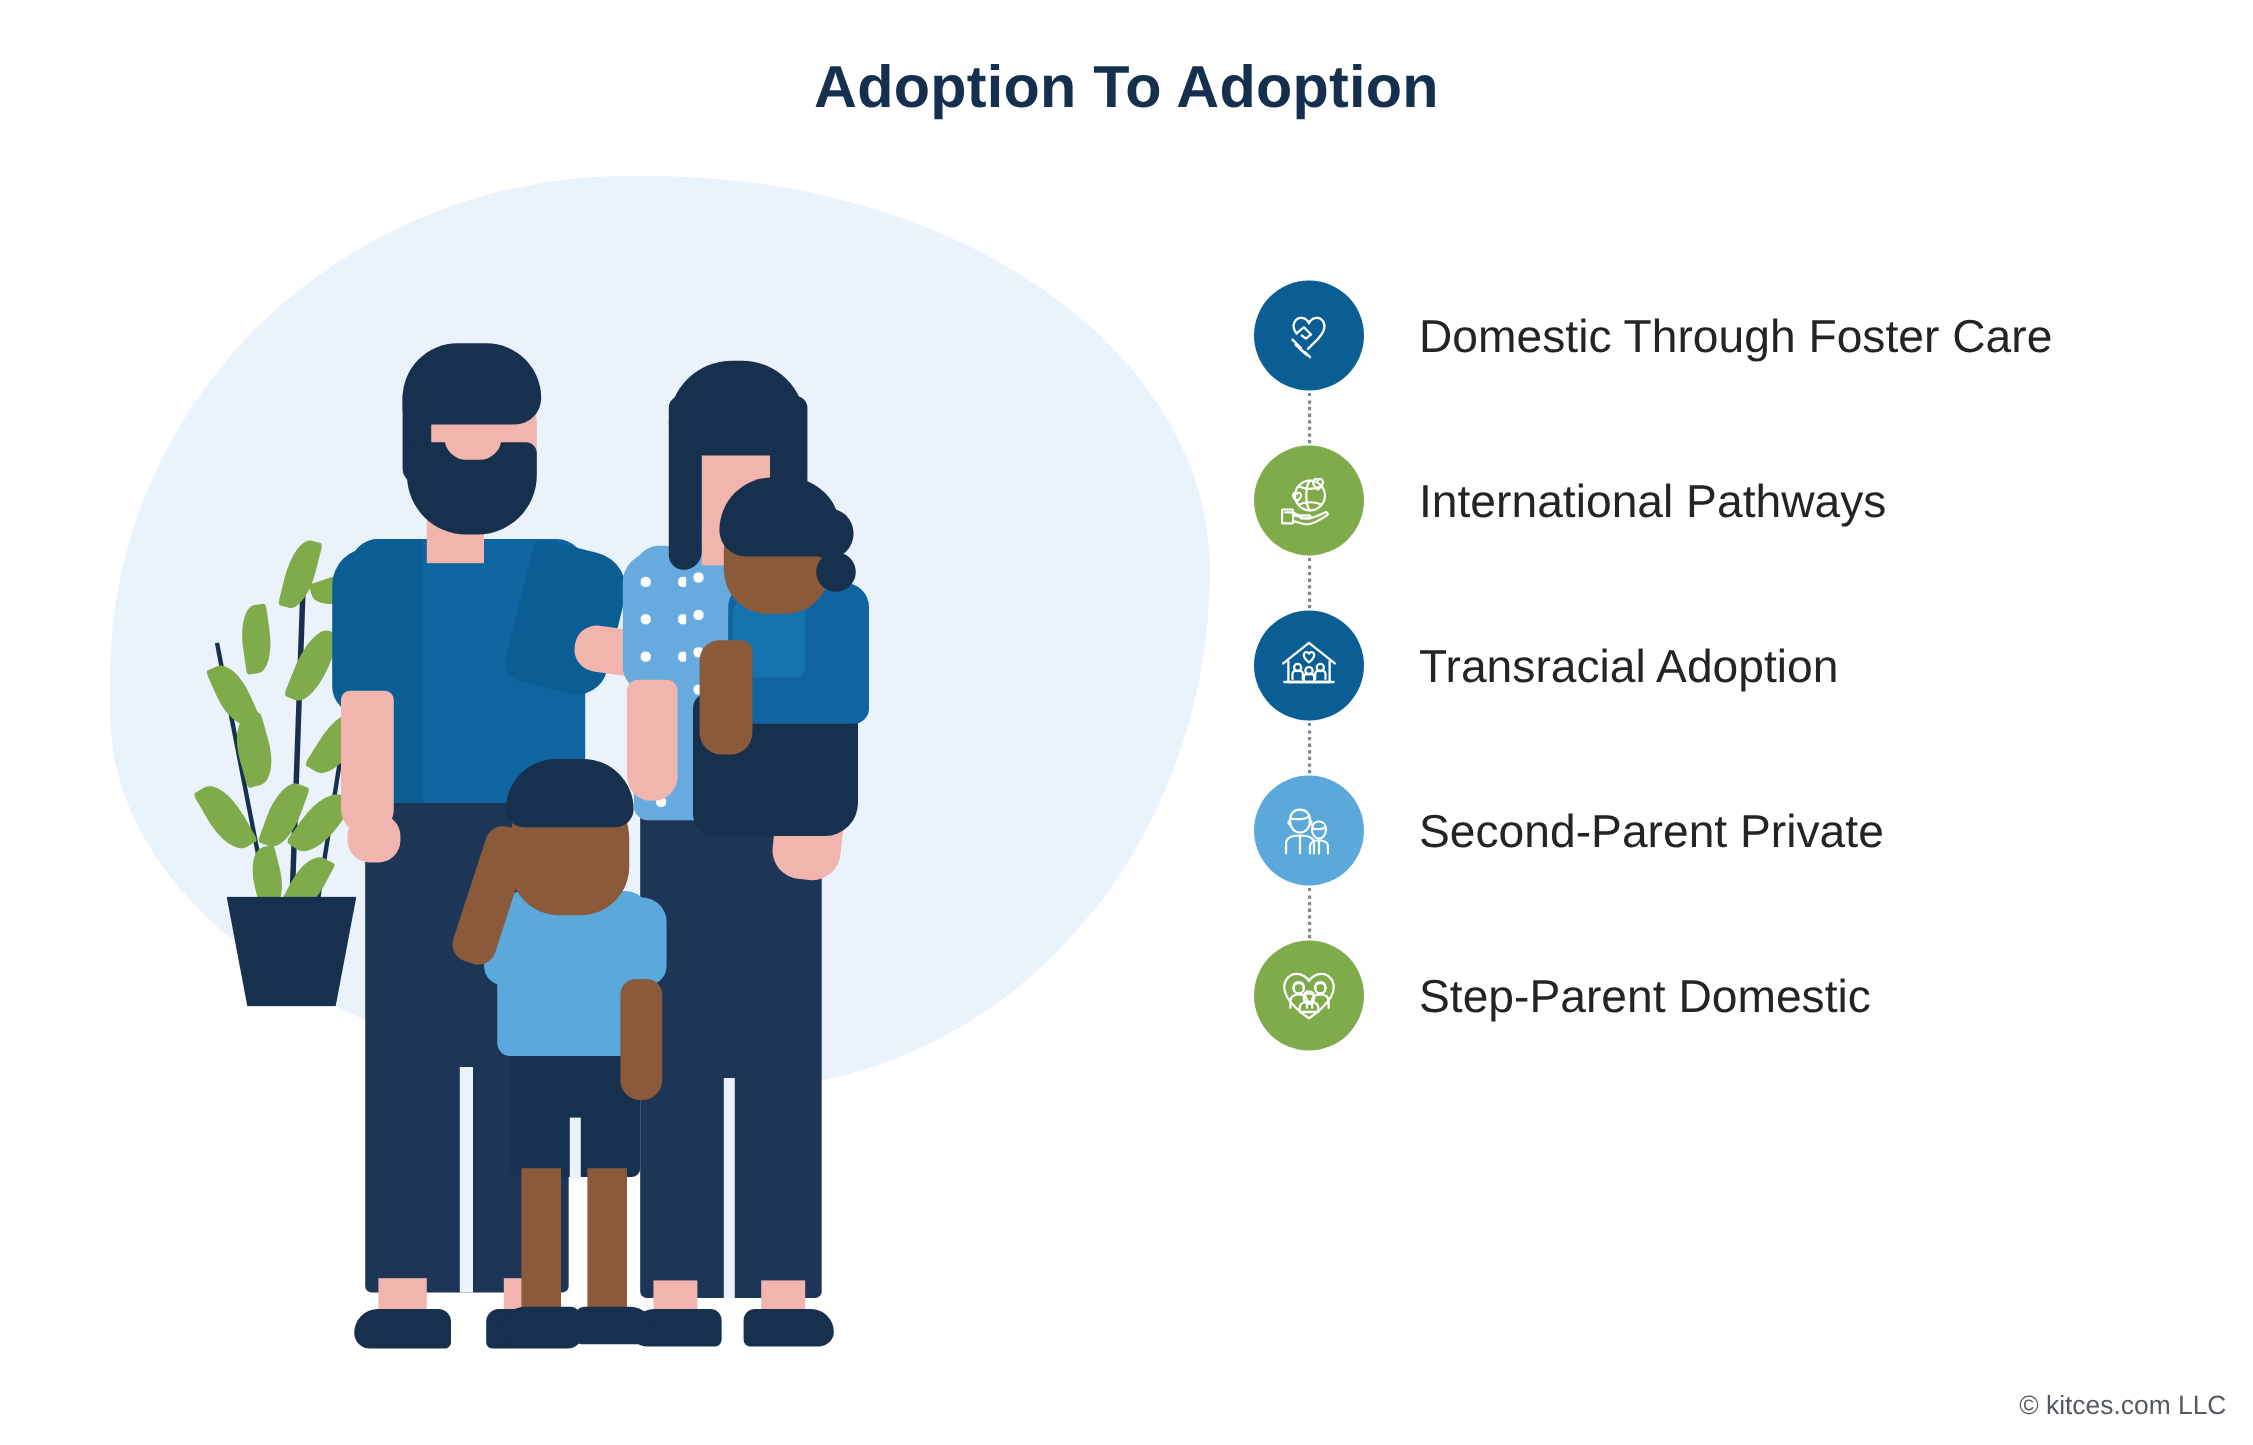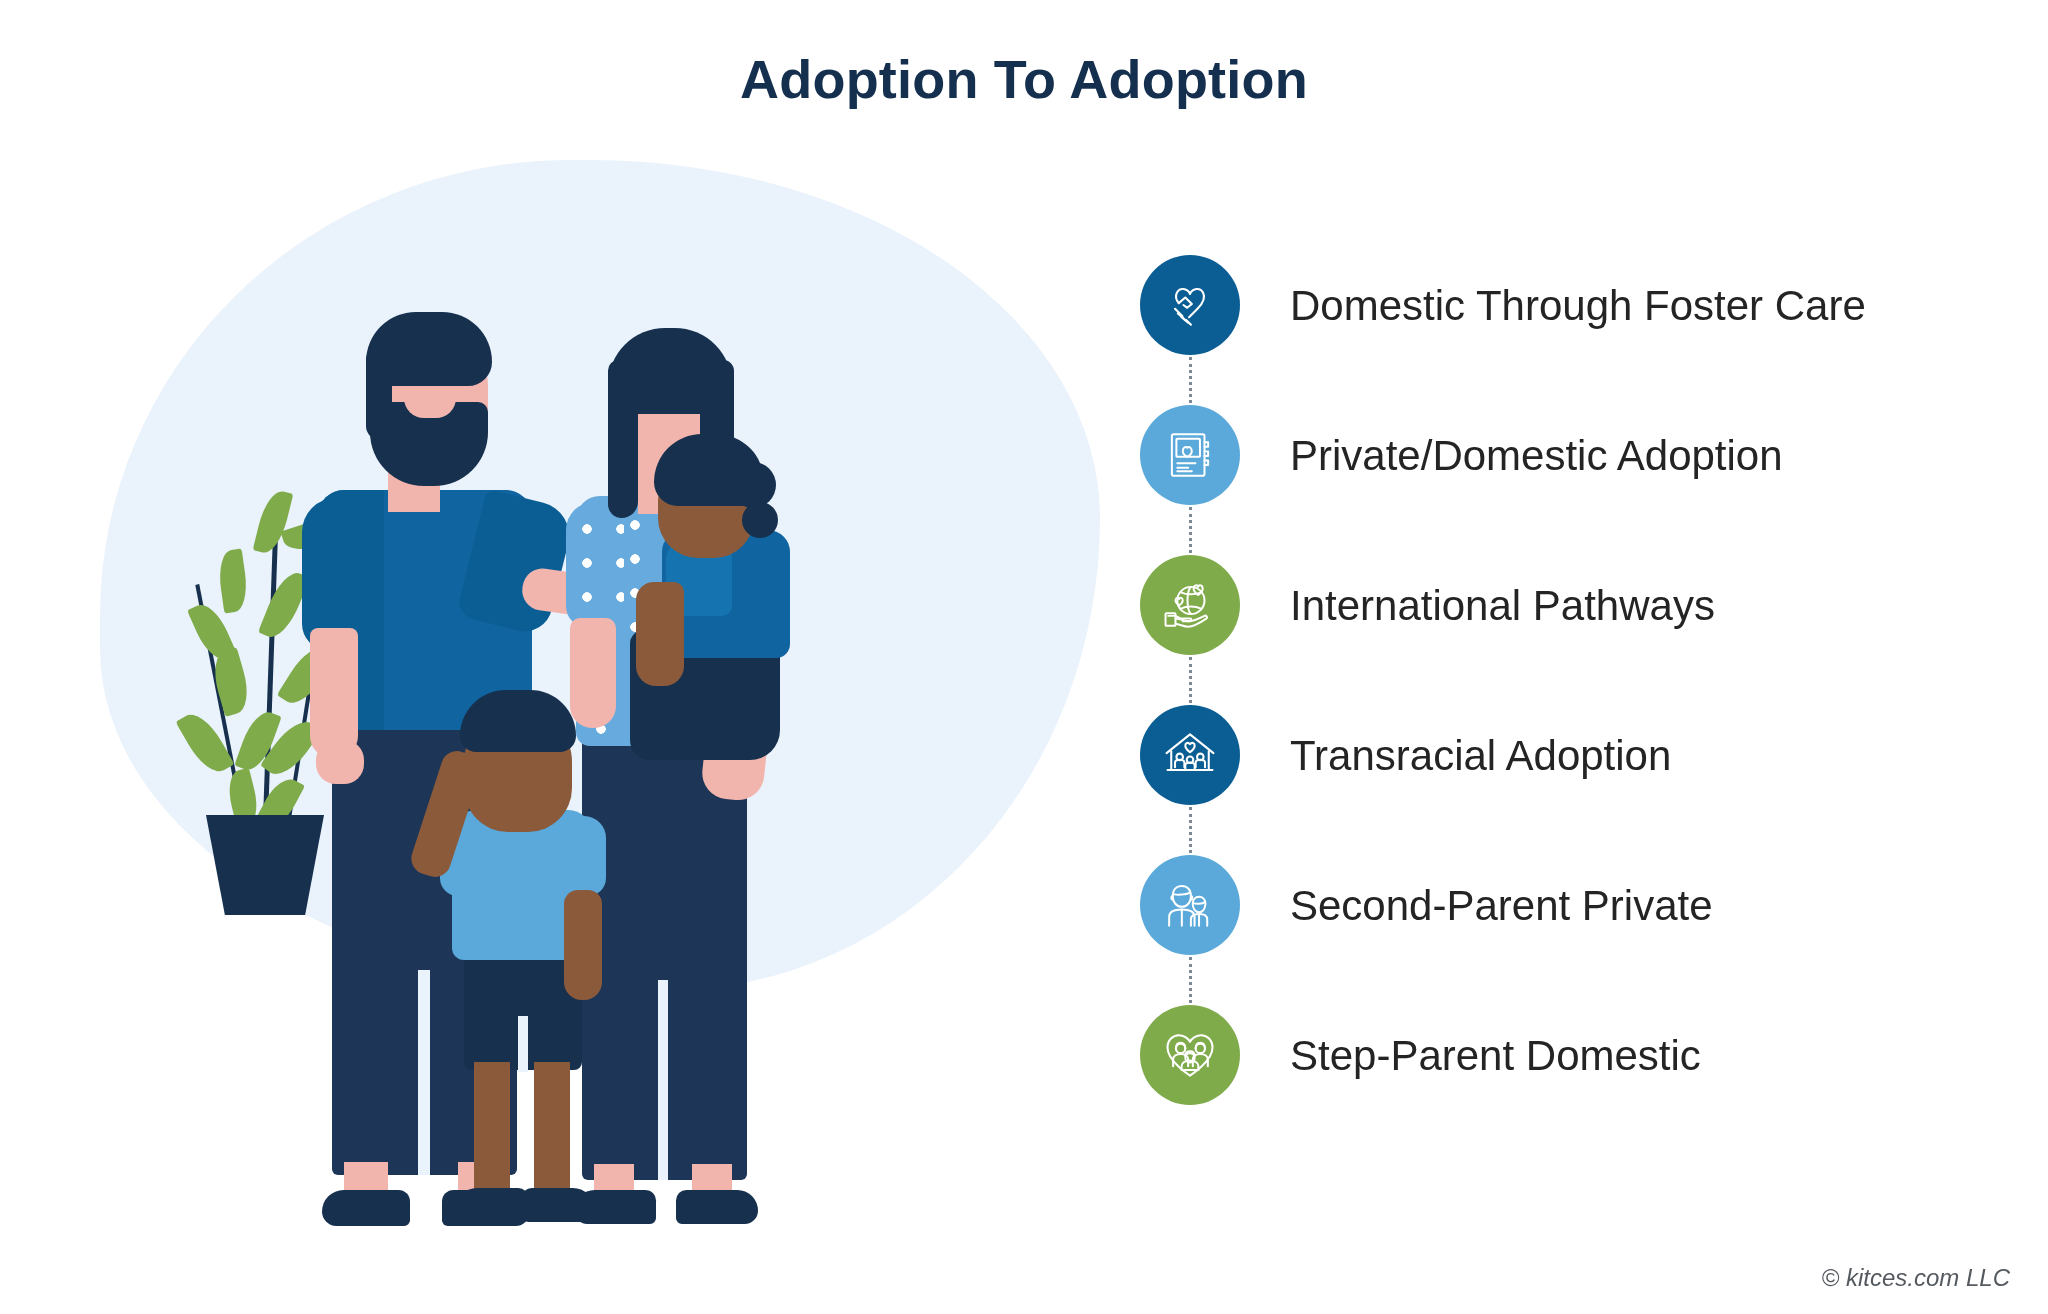--- a/index.html
+++ b/index.html
@@ -108,25 +108,24 @@
     top: 28px;
     font-size: 42px;
     color: #242424;
     white-space: nowrap;
     line-height: 46px;
   }
 
   
   #footer {
     position: absolute;
-    right: 38px;
+    right: 24px;
     bottom: 22px;
     font-size: 24px;
     color: #555a60;
-    font-style: italic;
   }
 </style>
 </head>
 <body>
 
 <div id="canvas">
 
   <div id="page-title">Adoption To Adoption</div>
 
   <div id="illustration">
@@ -264,35 +263,20 @@
             <path d="M19 41l8 7"></path>
             <path d="M23 45l7 6"></path>
             <path d="M28 48l5 5"></path>
           </svg>
         </span>
       </div>
       <div class="connector"></div>
       <div class="row-label">Domestic Through Foster Care</div>
     </div>
 
-    <div class="list-row">
-      <div class="badge" style="background:#5aa9da;">
-        <span>
-          <svg width="58" height="58" viewBox="0 0 64 64" fill="none" stroke="#ffffff" stroke-width="2.2" stroke-linecap="round" stroke-linejoin="round">
-            <rect x="12" y="9" width="36" height="46" rx="2"></rect>
-            <path d="M48 18h4v5h-4M48 28h4v5h-4M48 38h4v5h-4"></path>
-            <rect x="17" y="14" width="26" height="20" rx="1"></rect>
-            <path d="M24 28c0-4 3-6 5-4 2-2 5 0 5 4 0 3-5 6-5 6s-5-3-5-6z"></path>
-            <path d="M18 41h20M18 46h12M18 50h16"></path>
-          </svg>
-        </span>
-      </div>
-      <div class="connector"></div>
-      <div class="row-label">Private/Domestic Adoption</div>
-    </div>
 
     <div class="list-row">
       <div class="badge" style="background:#7fab4b;">
         <span>
           <svg width="58" height="58" viewBox="0 0 64 64" fill="none" stroke="#ffffff" stroke-width="2.2" stroke-linecap="round" stroke-linejoin="round">
             <circle cx="33" cy="27" r="15"></circle>
             <path d="M33 12c-5 5-5 25 0 30M22 18c6 3 16 3 22 0M22 36c6-3 16-3 22 0"></path>
             <path d="M36 14c0-4 4-5 5-2 1-3 5-2 5 2 0 3-5 7-5 7s-5-4-5-7z"></path>
             <path d="M16 27c0-3 3-4 4-1.5 1-2.5 4-1.5 4 1.5 0 2.5-4 5.5-4 5.5s-4-3-4-5.5z"></path>
             <path d="M8 44h8l6 3h10c2 0 2 3 0 3h-8"></path>

